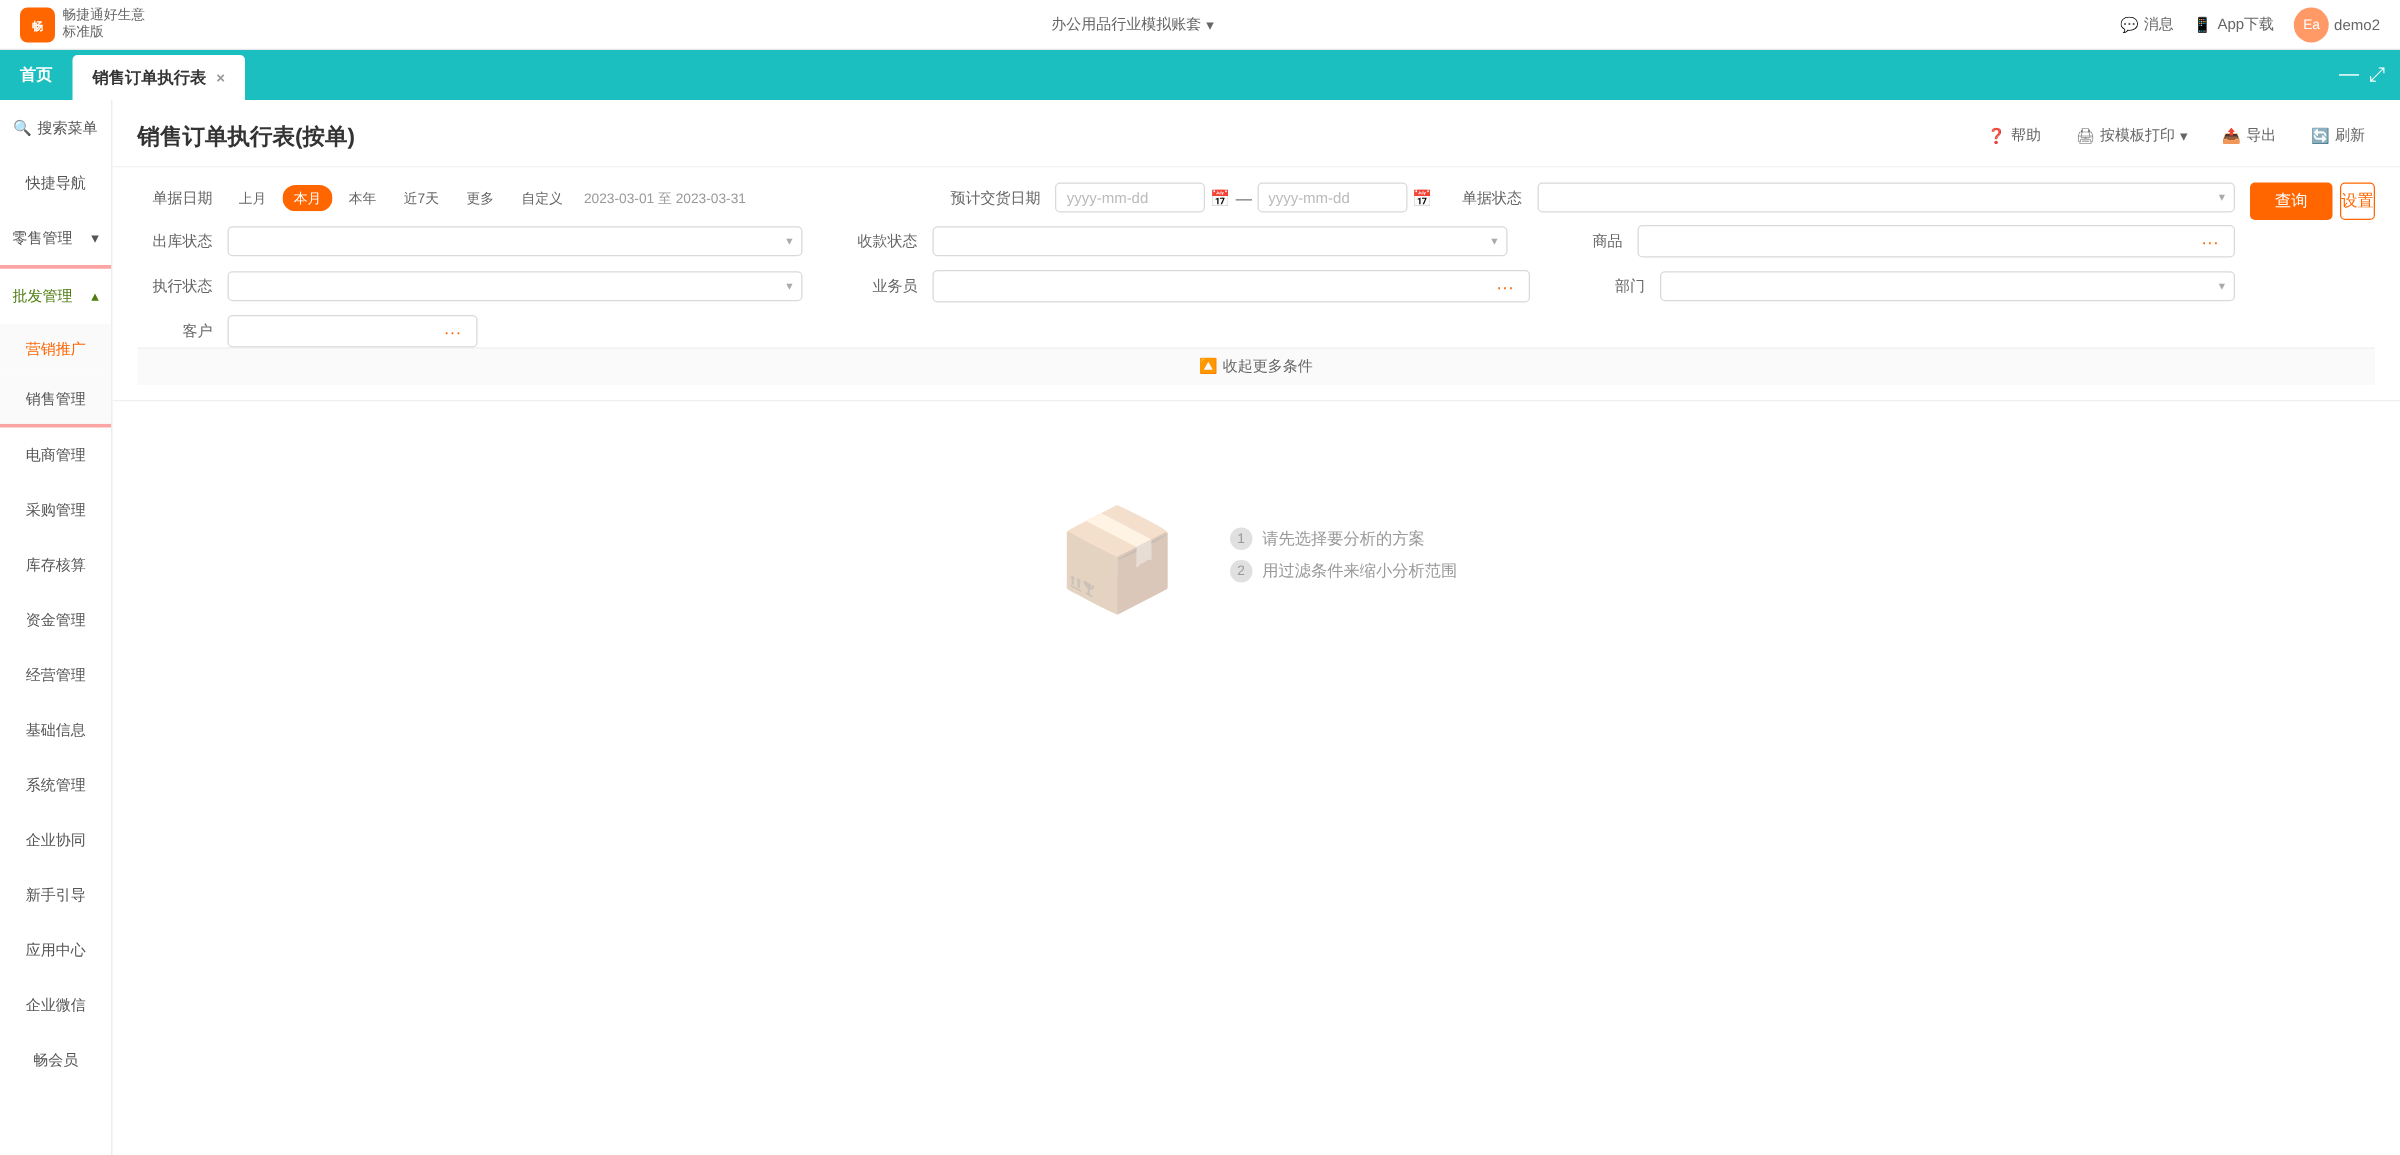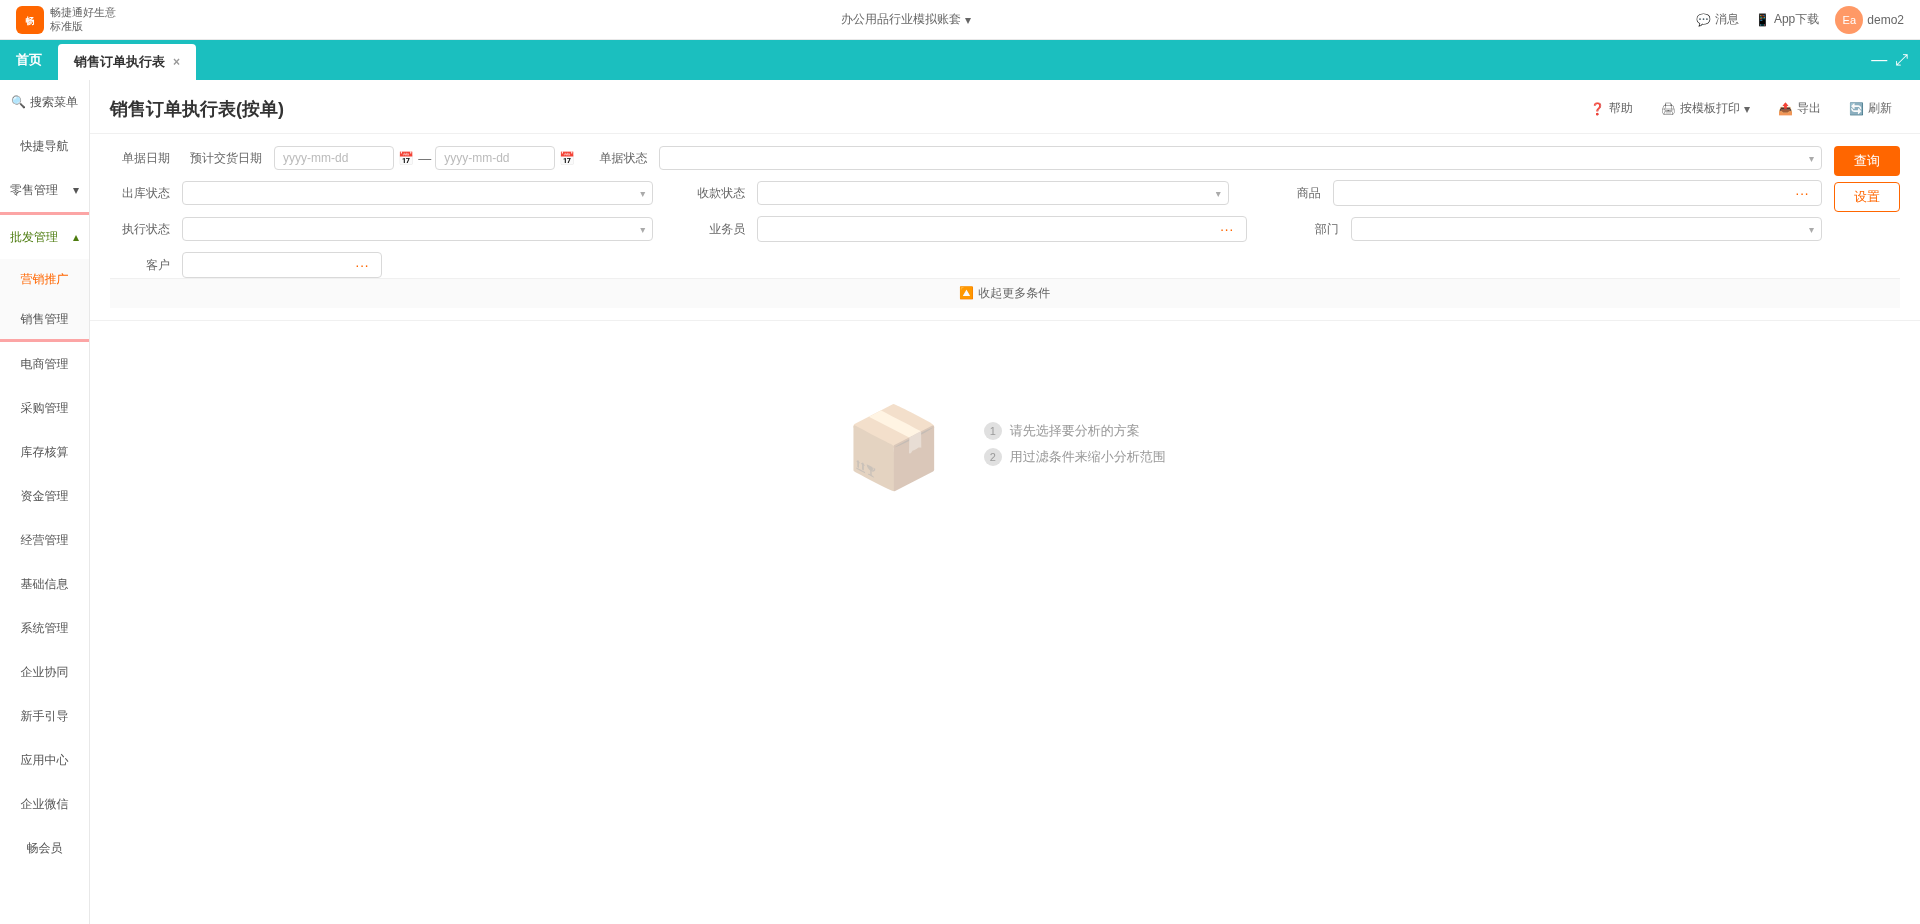--- a/index.html
+++ b/index.html
@@ -194,23 +194,23 @@
       border-top: 1px solid #f0f0f0;
     }
 
     
     .query-btn {
       background: #ff6600; color: #fff; border: none; border-radius: 4px;
       padding: 6px 20px; font-size: 13px; cursor: pointer;
     }
     .setting-btn {
       background: #fff; color: #ff6600; border: 1px solid #ff6600; border-radius: 4px;
-      padding: 5px 16px; font-size: 13px; cursor: pointer;
-    }
-    .filter-actions { display: flex; flex-direction: column; gap: 6px; margin-left: 12px; }
+      padding: 5px 0; font-size: 13px; cursor: pointer;
+    }
+    .filter-actions { display: flex; flex-direction: row; gap: 6px; margin-left: 12px; }
 
     
     .empty-state {
       display: flex; flex-direction: column; align-items: center; justify-content: center;
       padding: 80px 20px; color: #999; gap: 12px;
     }
     .empty-steps { text-align: left; }
     .empty-step { display: flex; align-items: center; gap: 8px; margin-bottom: 8px; font-size: 13px; color: #999; }
     .step-num {
       width: 18px; height: 18px; border-radius: 50%; background: #e0e0e0;
@@ -372,20 +372,29 @@
             </button>
           </div>
         </div>
 
         <div class="filter-bar">
           <div style="display:flex;align-items:flex-start;gap:0;">
             <div style="flex:1;">
 
               <div class="filter-row">
                 <span class="filter-label">单据日期</span>
+                <div class="date-group">
+                  <span class="date-tag">上月</span>
+                  <span class="date-tag active">本月</span>
+                  <span class="date-tag">本年</span>
+                  <span class="date-tag">近7天</span>
+                  <span class="date-tag">更多</span>
+                  <span class="date-tag">自定义</span>
+                  <span style="font-size:11px;color:#999;margin-left:4px;">2023-03-01 至 2023-03-31</span>
+                </div>
                 <span class="filter-label" style="min-width:80px;">预计交货日期</span>
                 <div class="date-input-wrap">
                   <input class="date-input" type="text" placeholder="yyyy-mm-dd" style="">
                   <span style="color:#aaa;cursor:pointer;">📅</span>
                   <span class="date-sep">—</span>
                   <input class="date-input" type="text" placeholder="yyyy-mm-dd" style="">
                   <span style="color:#aaa;cursor:pointer;">📅</span>
                 </div>
                 <span class="filter-label" style="min-width:60px;">单据状态</span>
                 <div class="filter-select-wrap" style="min-width:160px;">

